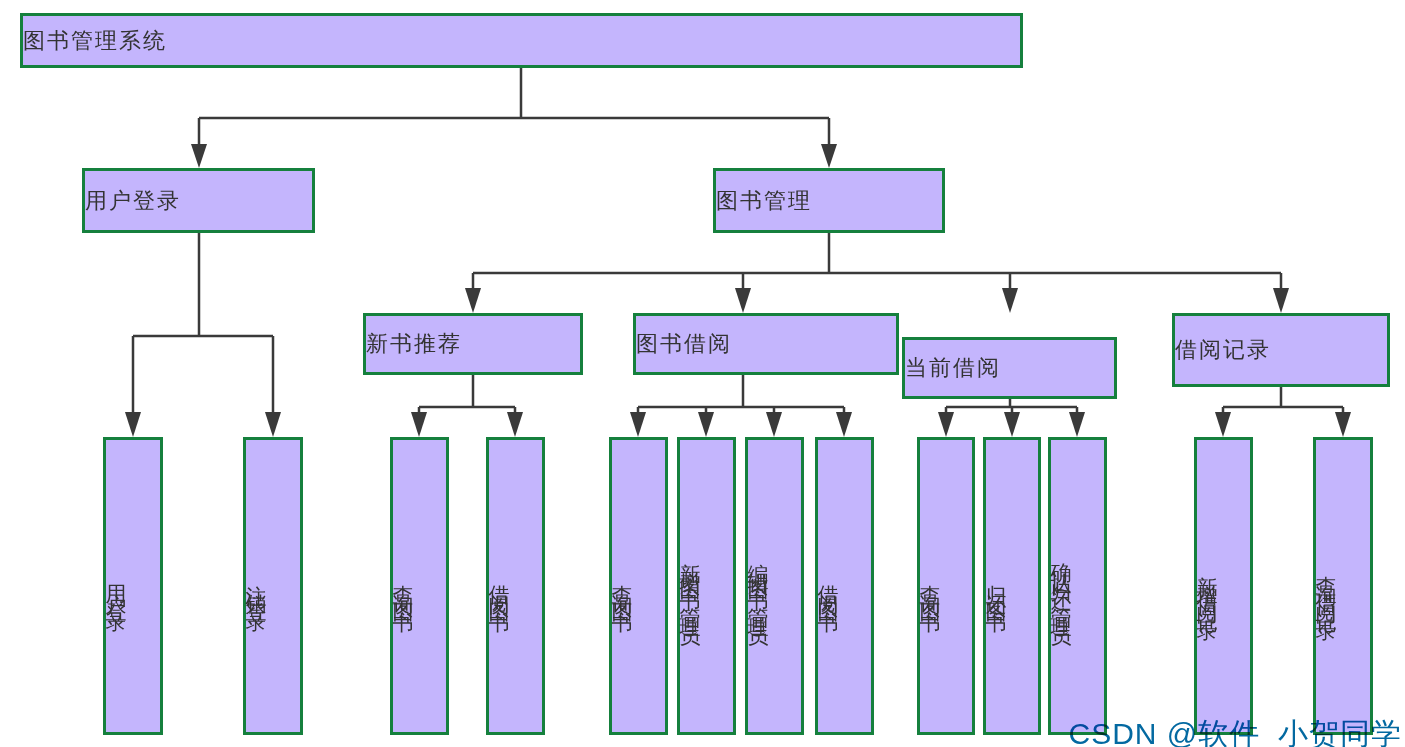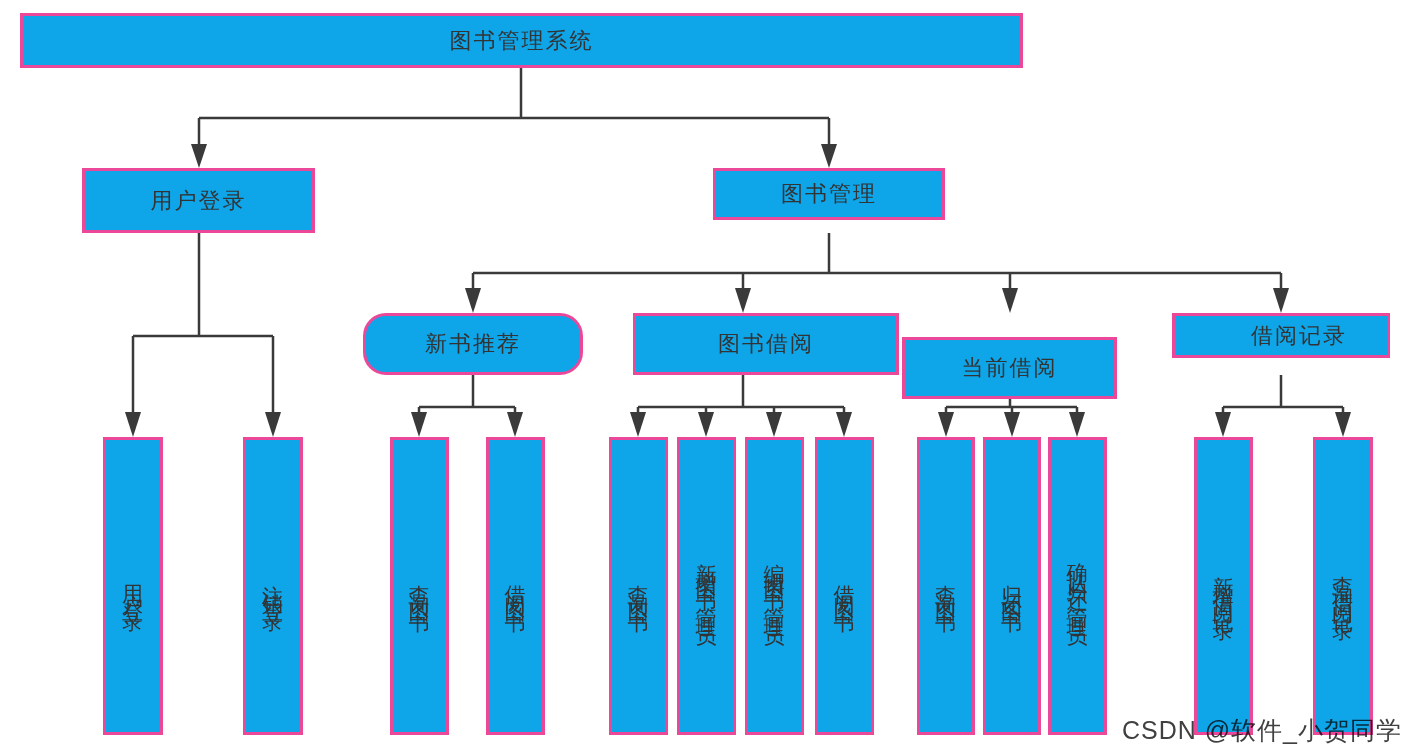--- a/index.html
+++ b/index.html
@@ -6,32 +6,32 @@
   body{
     width:1405px;height:747px;background:#ffffff;
     font-family:"Liberation Sans","DejaVu Sans",sans-serif;
     position:relative;overflow:hidden;color:#333;
   }
   .canvas{position:absolute;left:0;top:0;width:1405px;height:747px;}
   svg.wires{position:absolute;left:0;top:0;pointer-events:none;}
   .wire{stroke:#3a3a3a;stroke-width:2.5;fill:none;}
   .arrow{fill:#3a3a3a;stroke:none;}
   .node{
-    position:absolute;box-sizing:border-box;background:#0ea5e9;
-    border:3px solid #ec4899;display:flex;align-items:center;justify-content:center;
+    position:absolute;box-sizing:border-box;background:#c4b5fd;
+    border:3px solid #15803d;display:flex;align-items:center;justify-content:flex-start;
   }
   .node.h{font-size:22px;letter-spacing:2px;white-space:nowrap;}
   .node.v{padding:6px 0;}
   .vtext{
     writing-mode:vertical-rl;text-orientation:mixed;
     font-size:21px;letter-spacing:9px;line-height:1;
   }
   .watermark{
     position:absolute;right:3px;top:714px;height:30px;
-    font-size:25px;color:#404040;letter-spacing:1px;white-space:nowrap;
+    font-size:30px;color:#0369a1;letter-spacing:1px;white-space:nowrap;
     mix-blend-mode:multiply;z-index:10;
   }
 </style>
 </head>
 <body>
 
 <div class="canvas">
 
   <svg class="wires" width="1405" height="747" viewBox="0 0 1405 747">
     <g>
@@ -76,34 +76,34 @@
     </g>
   </svg>
 
   <div class="node h" style="left:20px;top:13px;width:1003px;height:55px;">
     <span>图书管理系统</span>
   </div>
 
   <div class="node h" style="left:82px;top:168px;width:233px;height:65px;">
     <span>用户登录</span>
   </div>
-  <div class="node h" style="left:713px;top:168px;width:232px;height:52px;">
+  <div class="node h" style="left:713px;top:168px;width:232px;height:65px;">
     <span>图书管理</span>
   </div>
 
-  <div class="node h" style="left:363px;top:313px;width:220px;height:62px;border-radius:23px;">
+  <div class="node h" style="left:363px;top:313px;width:220px;height:62px;">
     <span>新书推荐</span>
   </div>
   <div class="node h" style="left:633px;top:313px;width:266px;height:62px;">
     <span>图书借阅</span>
   </div>
   <div class="node h" style="left:902px;top:313px;width:215px;height:62px;margin-top:24px;">
     <span>当前借阅</span>
   </div>
-  <div class="node h" style="left:1172px;top:313px;width:218px;height:45px;padding-left:36px;">
+  <div class="node h" style="left:1172px;top:313px;width:218px;height:74px;">
     <span>借阅记录</span>
   </div>
 
   <div class="node v" style="left:103px;top:437px;width:60px;height:298px;">
     <span class="vtext">用户登录</span>
   </div>
   <div class="node v" style="left:243px;top:437px;width:60px;height:298px;">
     <span class="vtext">注销登录</span>
   </div>
 

